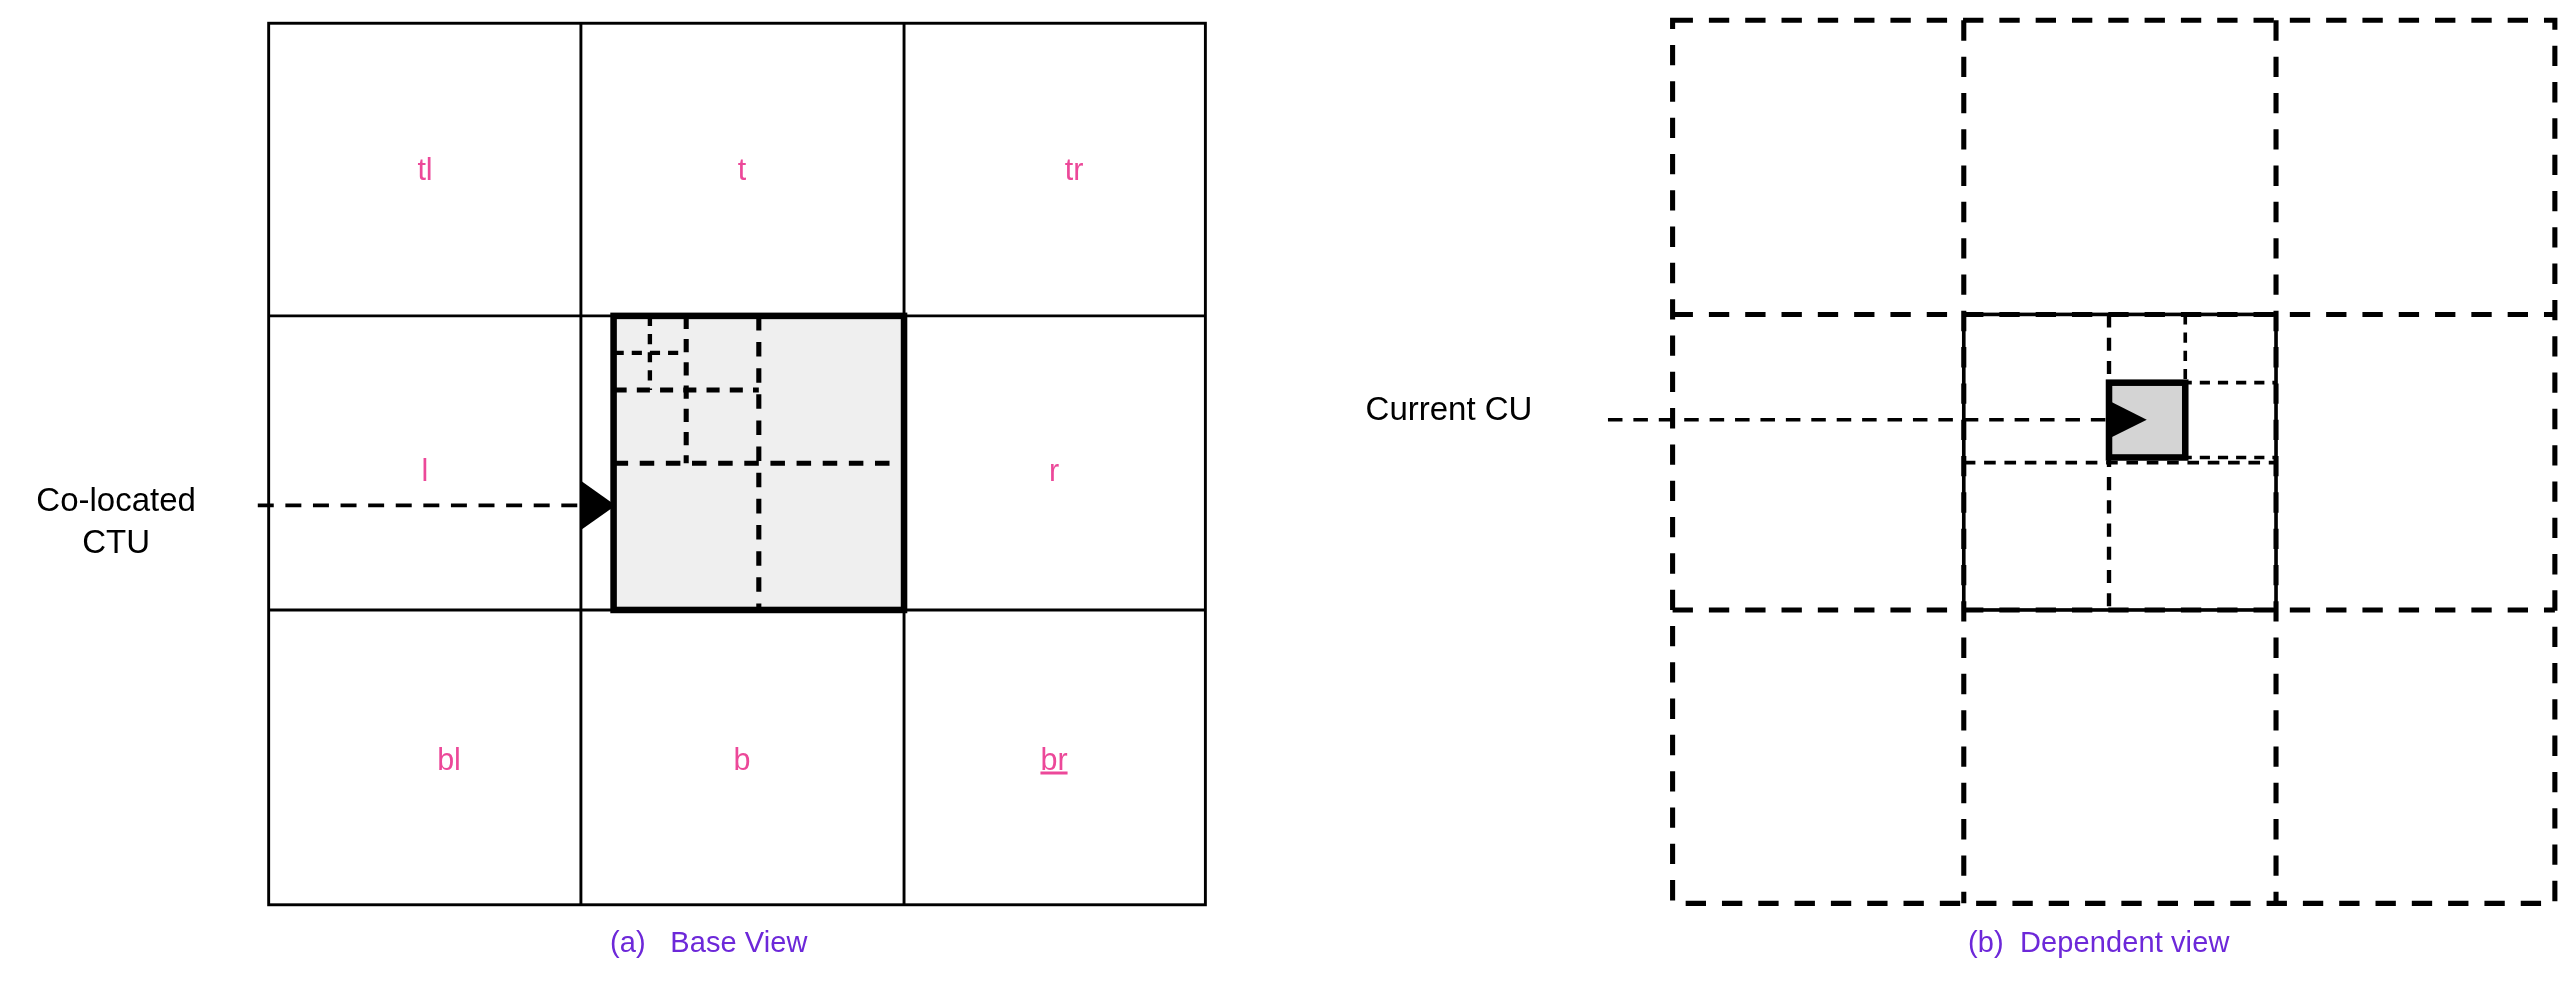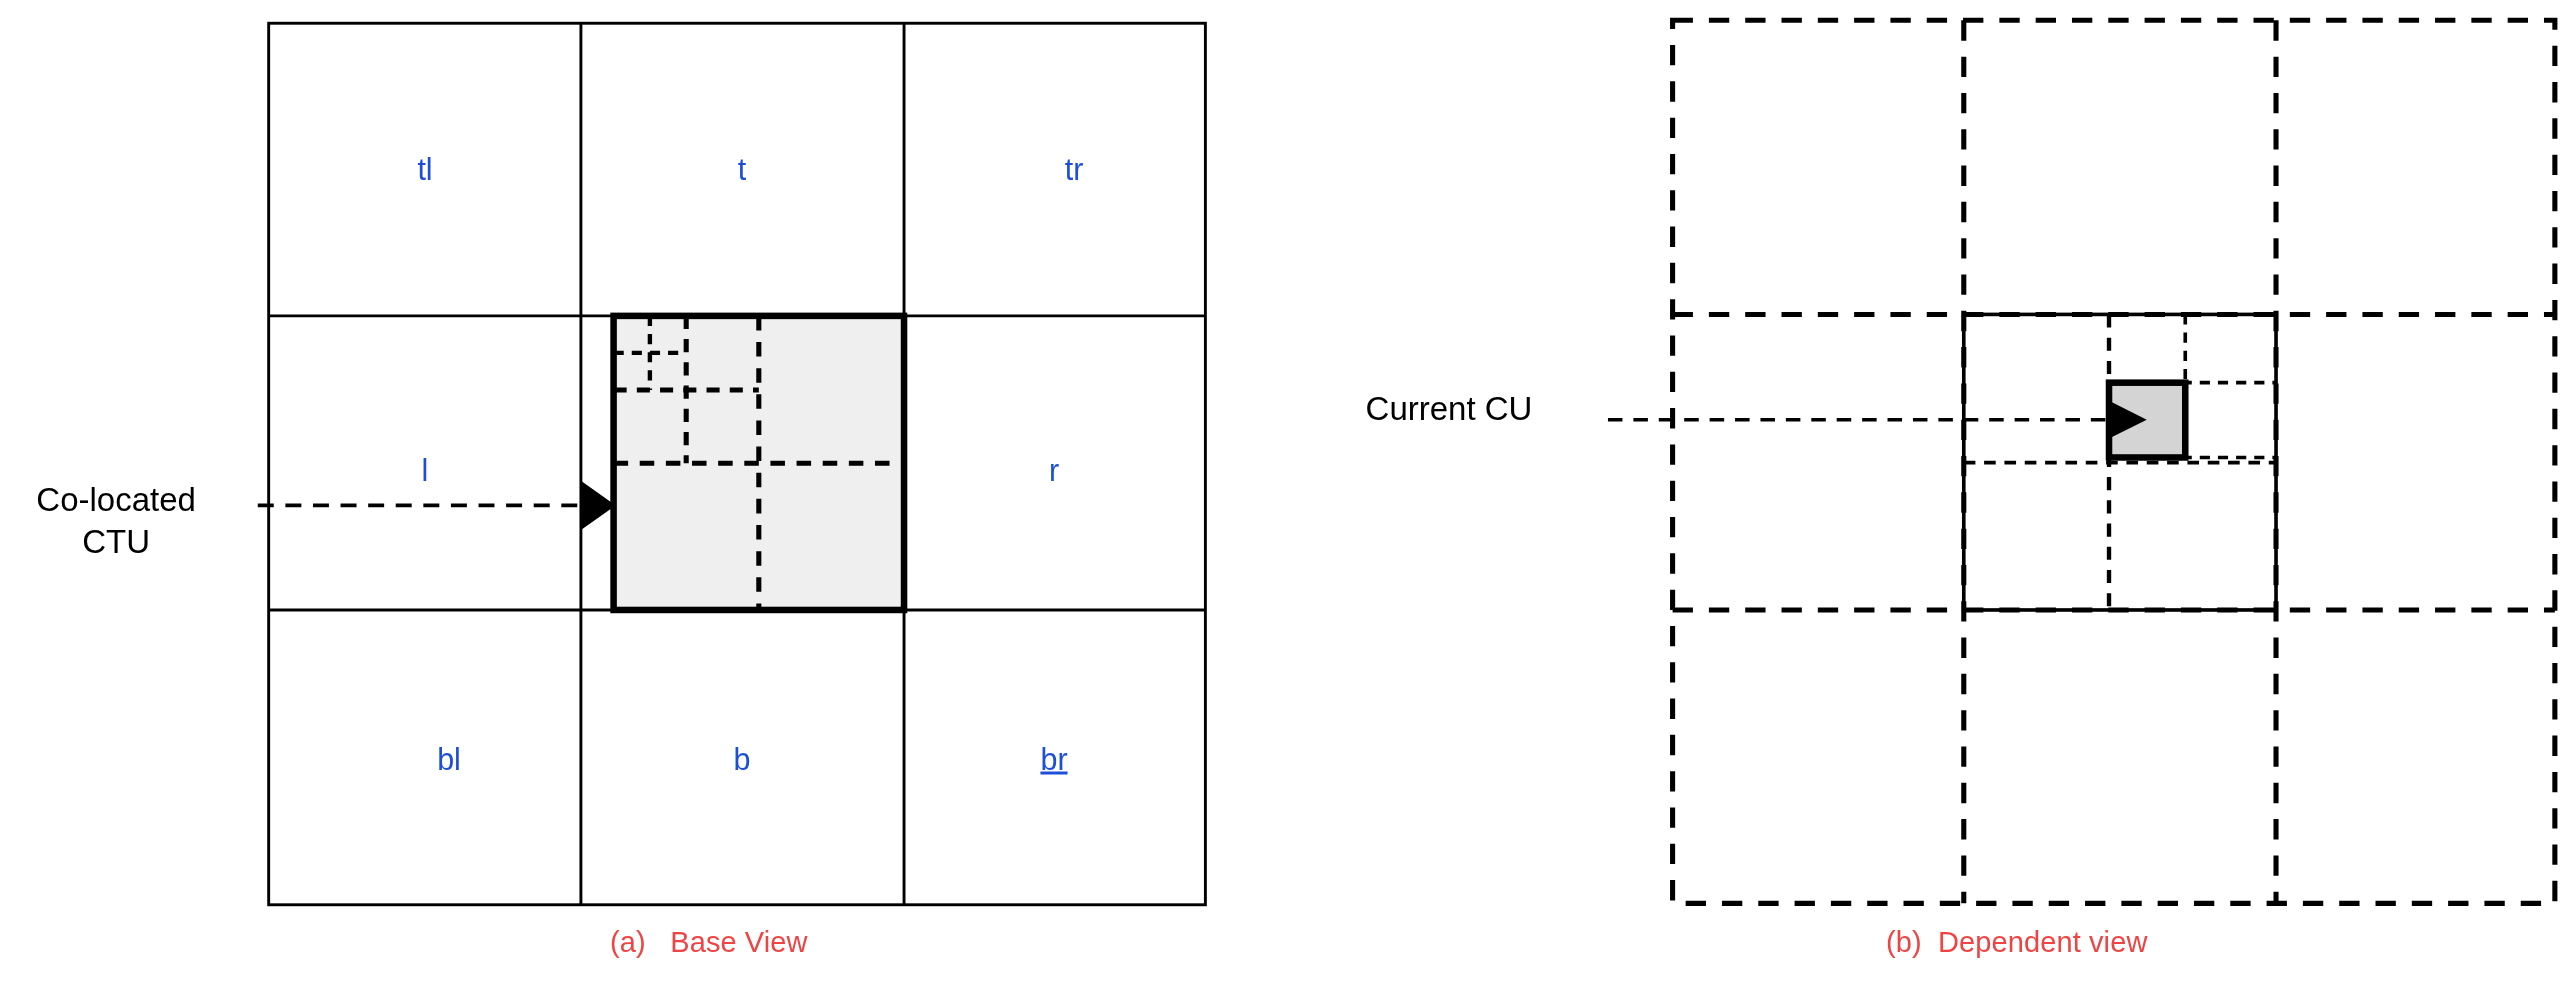--- a/index.html
+++ b/index.html
@@ -17,36 +17,36 @@
     height: 995px;
     background: #ffffff;
     overflow: hidden;
   }
   .panel {
     position: absolute;
   }
   .caption {
     position: absolute;
     font-size: 29px;
-    color: #ef4444;
+    color: #6d28d9;
     white-space: pre;
     letter-spacing: 0.1px;
   }
   .sidelabel {
     position: absolute;
     font-size: 33px;
     color: #000000;
     text-align: center;
     line-height: 1.28;
     white-space: pre-line;
   }
   .cell-label {
     position: absolute;
     font-size: 30.5px;
-    color: #1d4ed8;
+    color: #ec4899;
     text-align: center;
     transform: translate(-50%, -50%);
     white-space: pre;
   }
   svg { display: block; }
 </style>
 </head>
 <body>
 
 <div id="canvas">
@@ -129,16 +129,16 @@
 
       <g>
         <line x1="15" y1="578" x2="712" y2="578" stroke="#000000" stroke-width="5" stroke-dasharray="20 15"></line>
         <polygon points="705,552 757,578 705,604" fill="#000000"></polygon>
       </g>
     </svg>
   </div>
 
   <div class="sidelabel" style="left:1329px; top:388px; width:240px;">Current CU</div>
 
-  <div class="caption" style="left:1886px; top:926px;text-align:center;">(b)  Dependent view</div>
+  <div class="caption" style="left:1968px; top:926px;text-align:center;">(b)  Dependent view</div>
 
 </div>
 
 
 </body></html>

